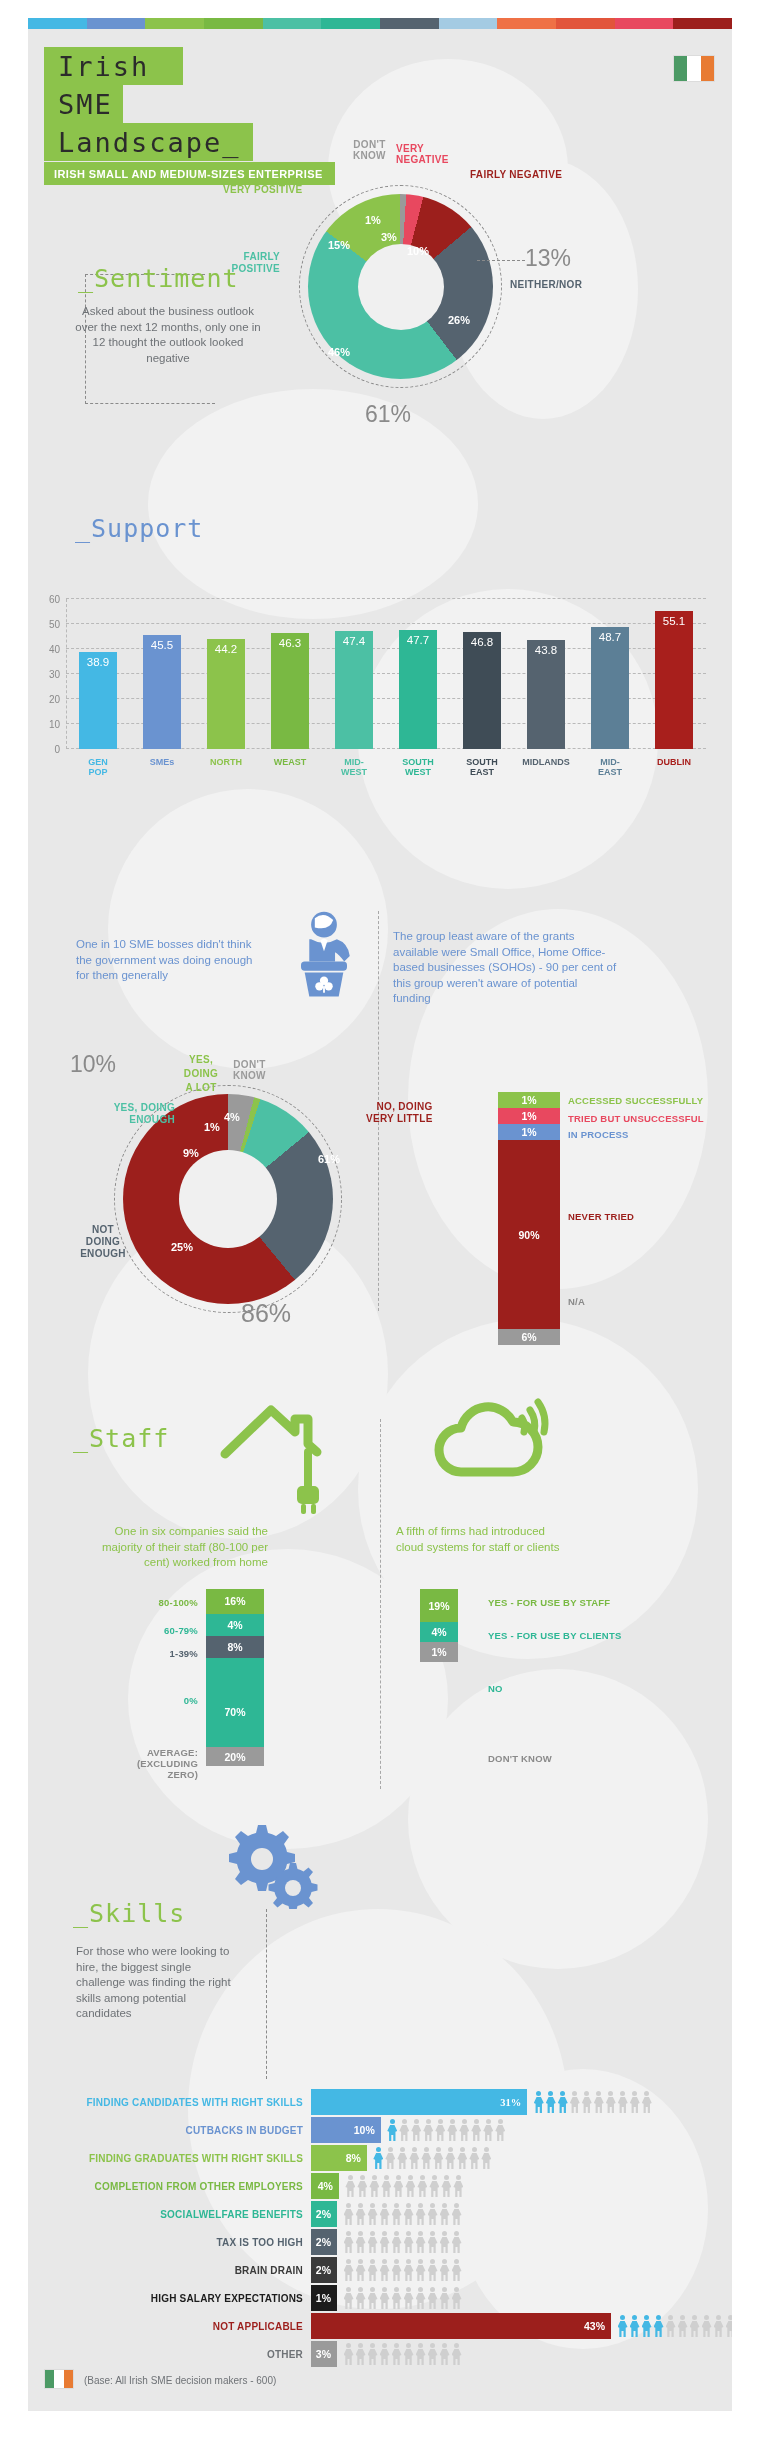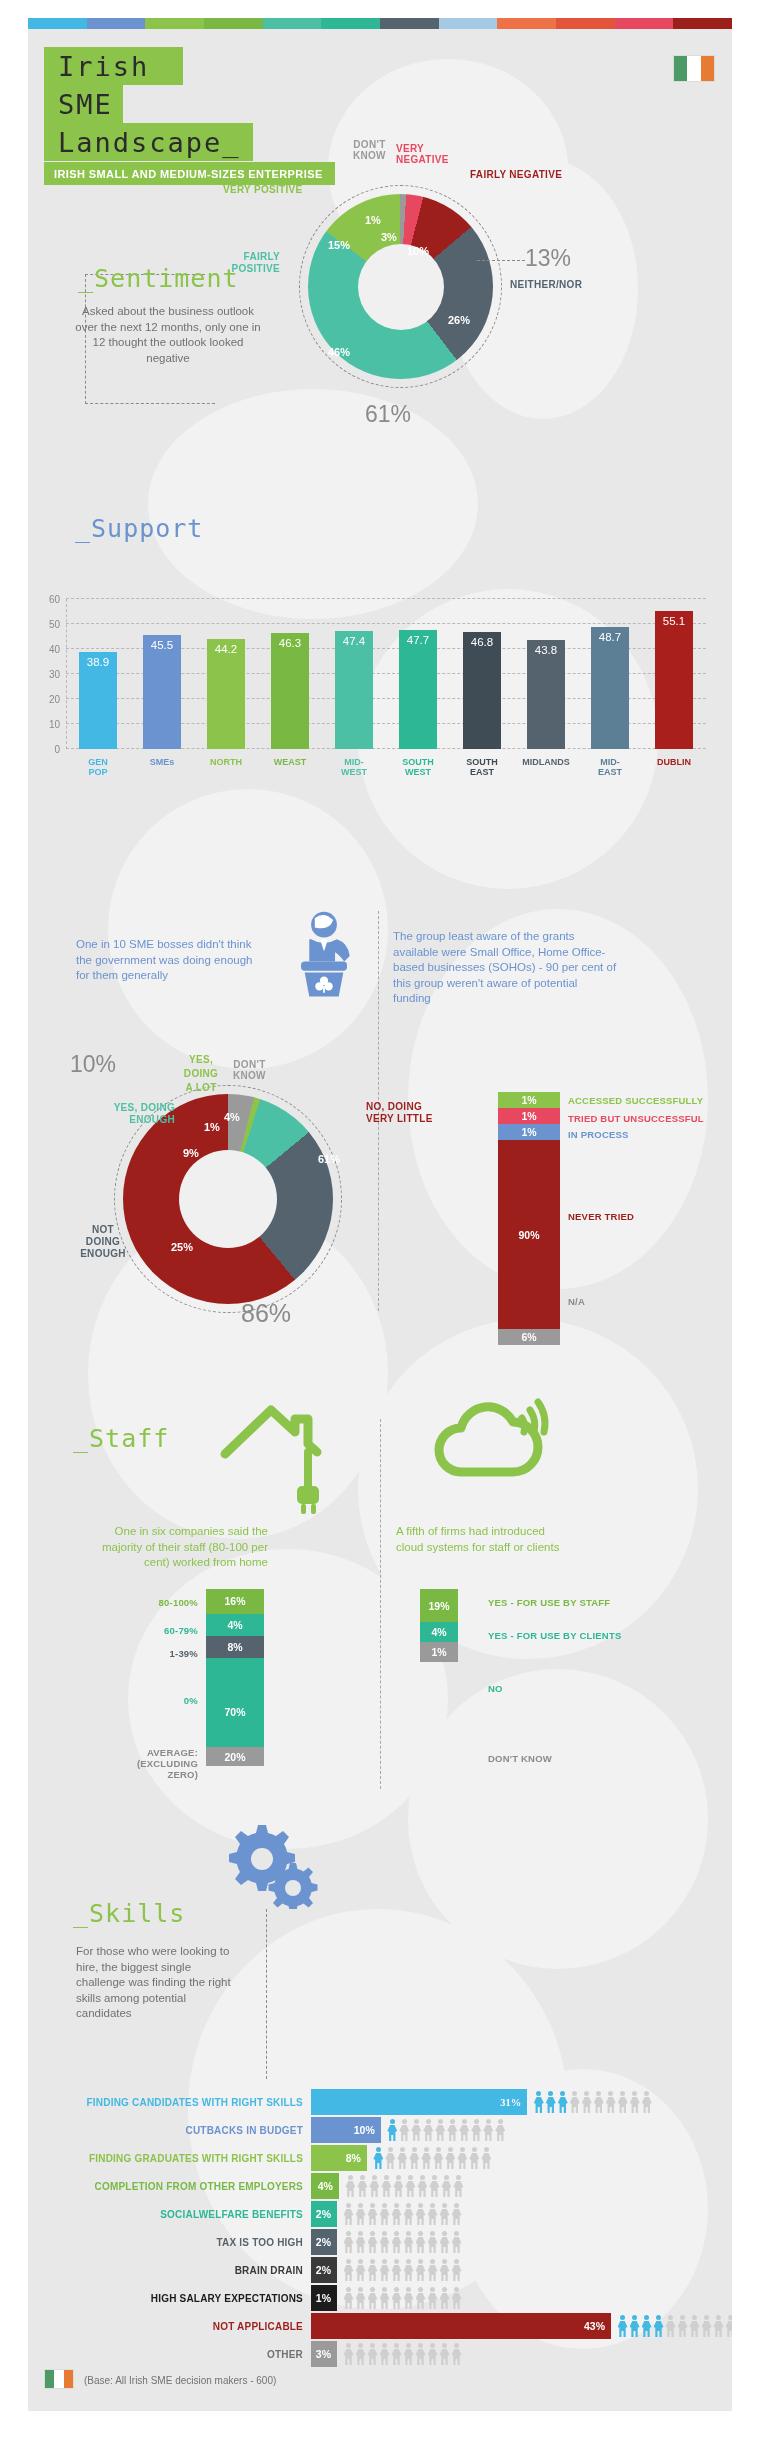--- a/index.html
+++ b/index.html
@@ -312,21 +312,21 @@
     </div>
     <div class="dash-box" style="left:86px;top:1056px;width:228px;height:228px;border-radius:50%;"></div>
 
     <div class="bigpct" style="left:42px;top:1022px;">10%</div>
     <div class="bigpct" style="left:213px;top:1270px;font-size:25px;">86%</div>
 
     <div class="dlabel" style="left:148px;top:1024px;color:#8cc34b;text-align:center;line-height:14px;width:50px;">YES,<br>DOING<br>A LOT</div>
     <div class="dlabel" style="left:205px;top:1030px;color:#9a9a9a;text-align:center;line-height:11px;">DON'T<br>KNOW</div>
     <div class="dlabel" style="left:52px;top:1073px;color:#4cc0a4;text-align:right;width:95px;line-height:12px;">YES, DOING<br>ENOUGH</div>
     <div class="dlabel" style="left:40px;top:1195px;color:#55636f;text-align:center;width:70px;line-height:12px;">NOT<br>DOING<br>ENOUGH</div>
-    <div class="dlabel" style="left:338px;top:1072px;color:#9c1f1c;line-height:12px;">NO, DOING<br>VERY LITTLE</div>
+    <div class="dlabel" style="left:338px;top:1072px;color:#9c1f1c;line-height:12px;text-align:right;">NO, DOING<br>VERY LITTLE</div>
 
     <div class="dval" style="left:196px;top:1082px;">4%</div>
     <div class="dval" style="left:176px;top:1092px;">1%</div>
     <div class="dval" style="left:155px;top:1118px;">9%</div>
     <div class="dval" style="left:143px;top:1212px;">25%</div>
     <div class="dval" style="left:290px;top:1124px;">61%</div>
 
     <div class="vstack" id="grants-stack" style="left:470px;top:1063px;width:62px;">
         <div class="seg" style="height: 16px; background: rgb(140, 195, 75);">1%</div>
         <div class="seg" style="height: 16px; background: rgb(232, 72, 95);">1%</div>

